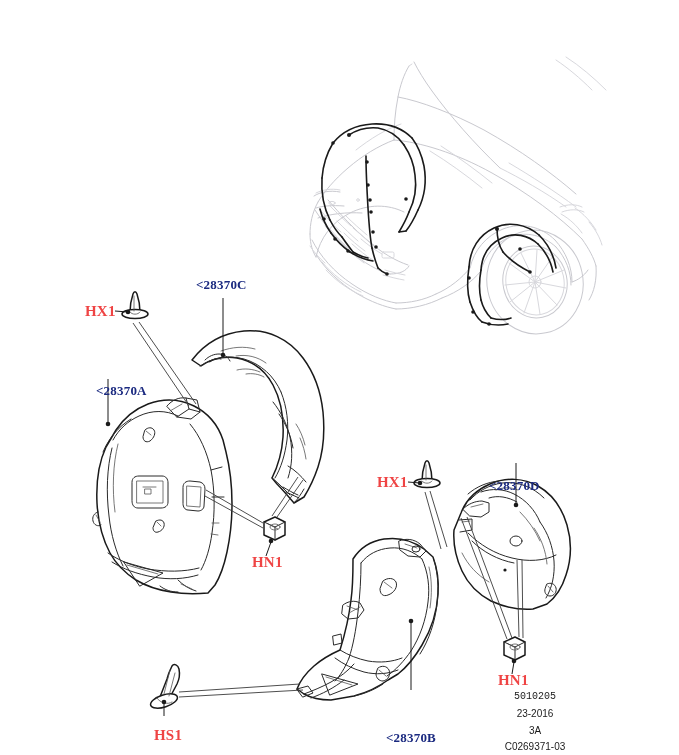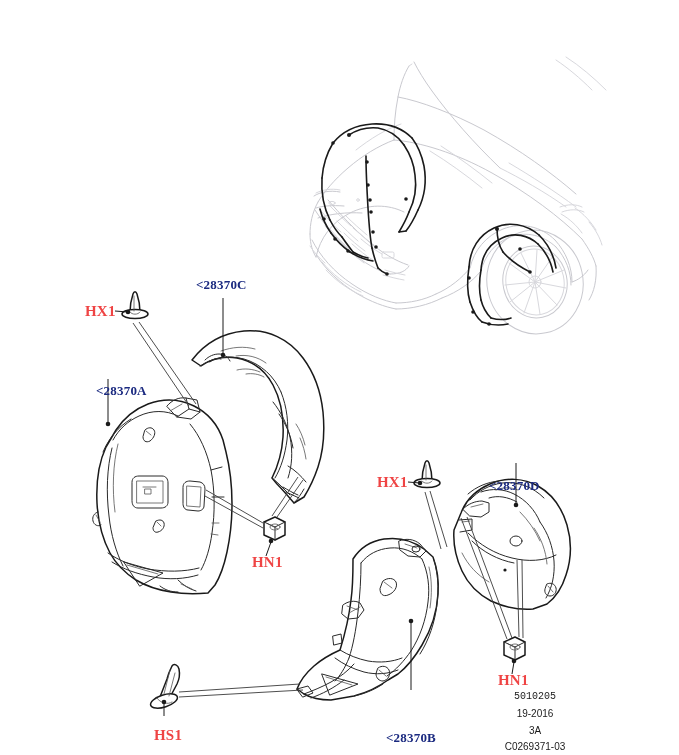--- a/index.html
+++ b/index.html
@@ -565,17 +565,17 @@
   <div class="lbl lbl-part" style="left:489px; top:442px;margin-top:36px;">&lt;28370D</div>
   <div class="lbl lbl-part" style="left:386px; top:730px;">&lt;28370B</div>
 
   <div class="lbl lbl-fast" style="left:85px; top:303px;">HX1</div>
   <div class="lbl lbl-fast" style="left:252px; top:554px;">HN1</div>
   <div class="lbl lbl-fast" style="left:377px; top:474px;">HX1</div>
   <div class="lbl lbl-fast" style="left:498px; top:672px;">HN1</div>
   <div class="lbl lbl-fast" style="left:154px; top:727px;">HS1</div>
 
   <div class="footer-line" style="left:495px; top:691px; width:80px;font-family:Liberation Mono, monospace;">5010205</div>
-  <div class="footer-line" style="left:495px; top:708px; width:80px;">19-2016</div>
+  <div class="footer-line" style="left:495px; top:708px; width:80px;">23-2016</div>
   <div class="footer-line" style="left:495px; top:725px; width:80px;">3A</div>
   <div class="footer-line" style="left:487px; top:741px; width:96px;">C0269371-03</div>
 
 </div>
 
 </body></html>

